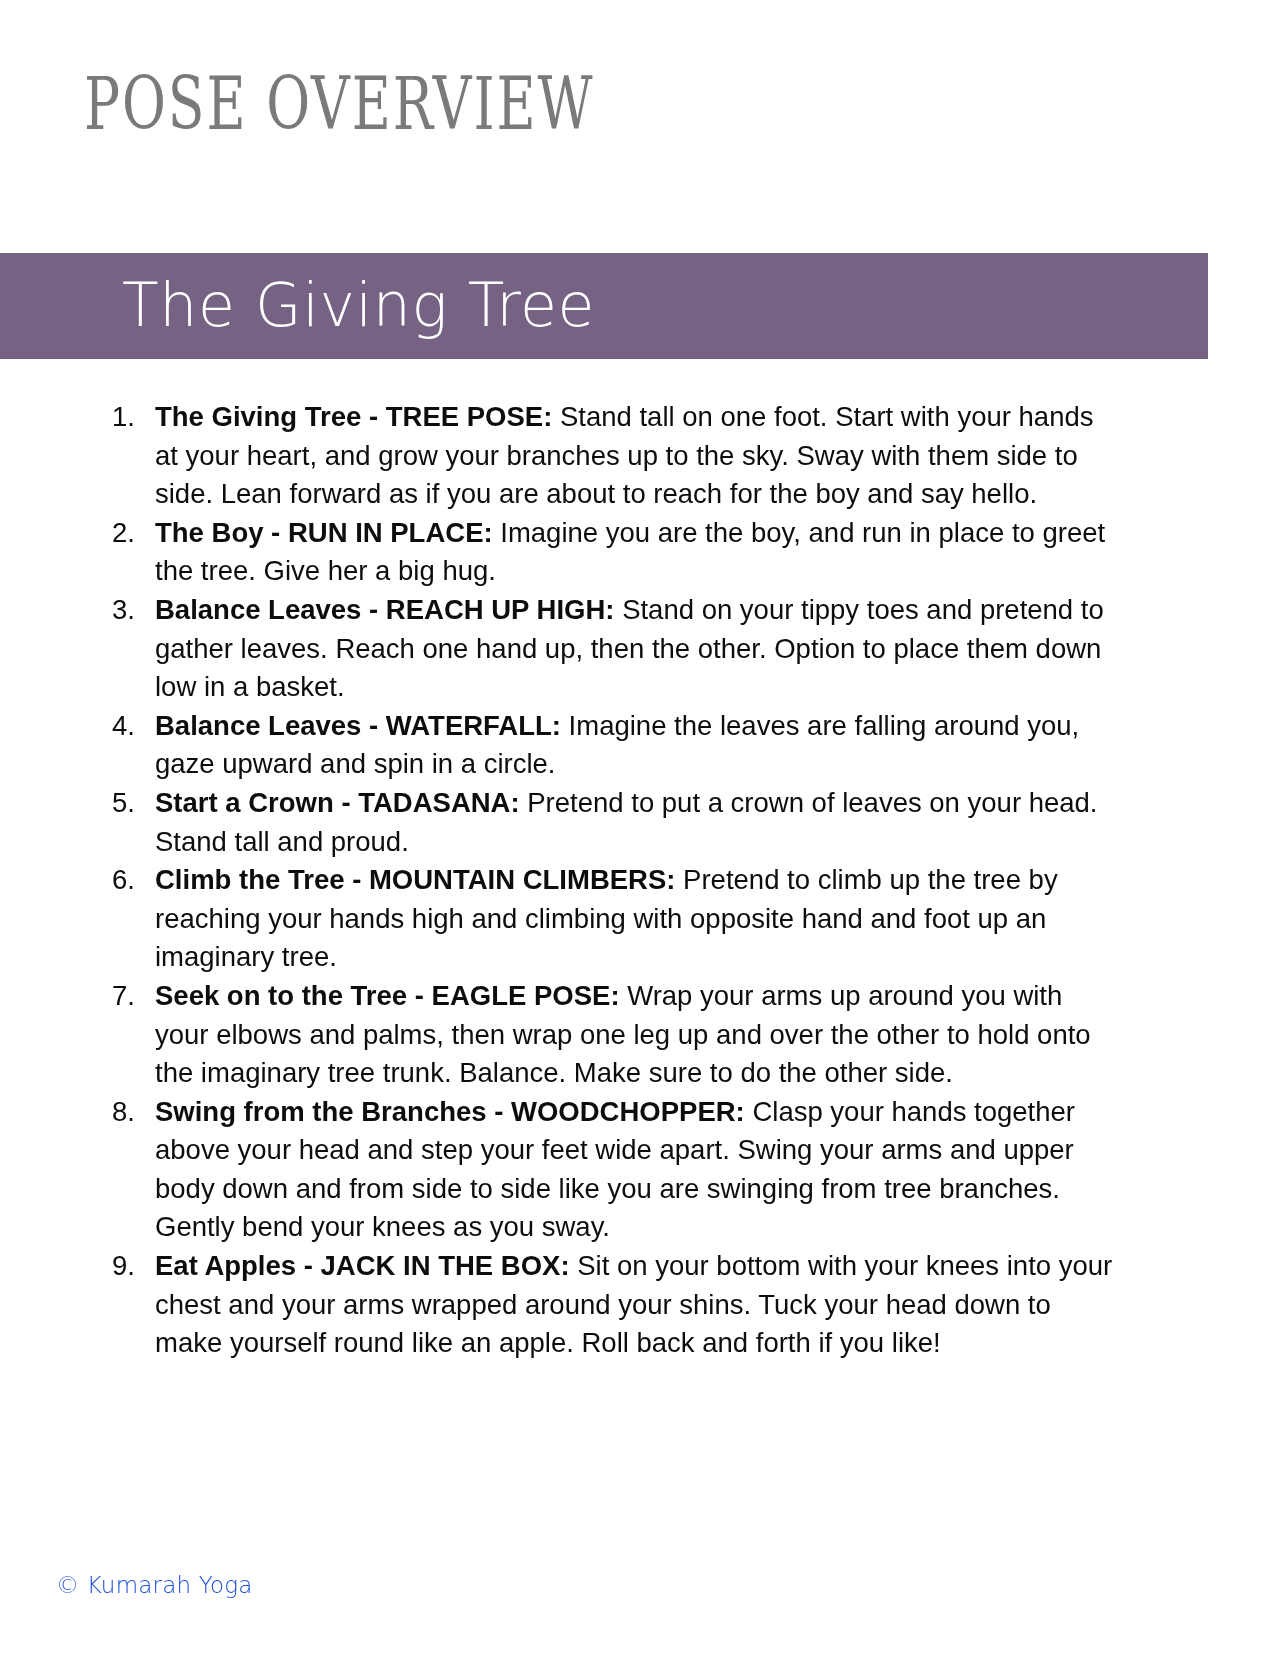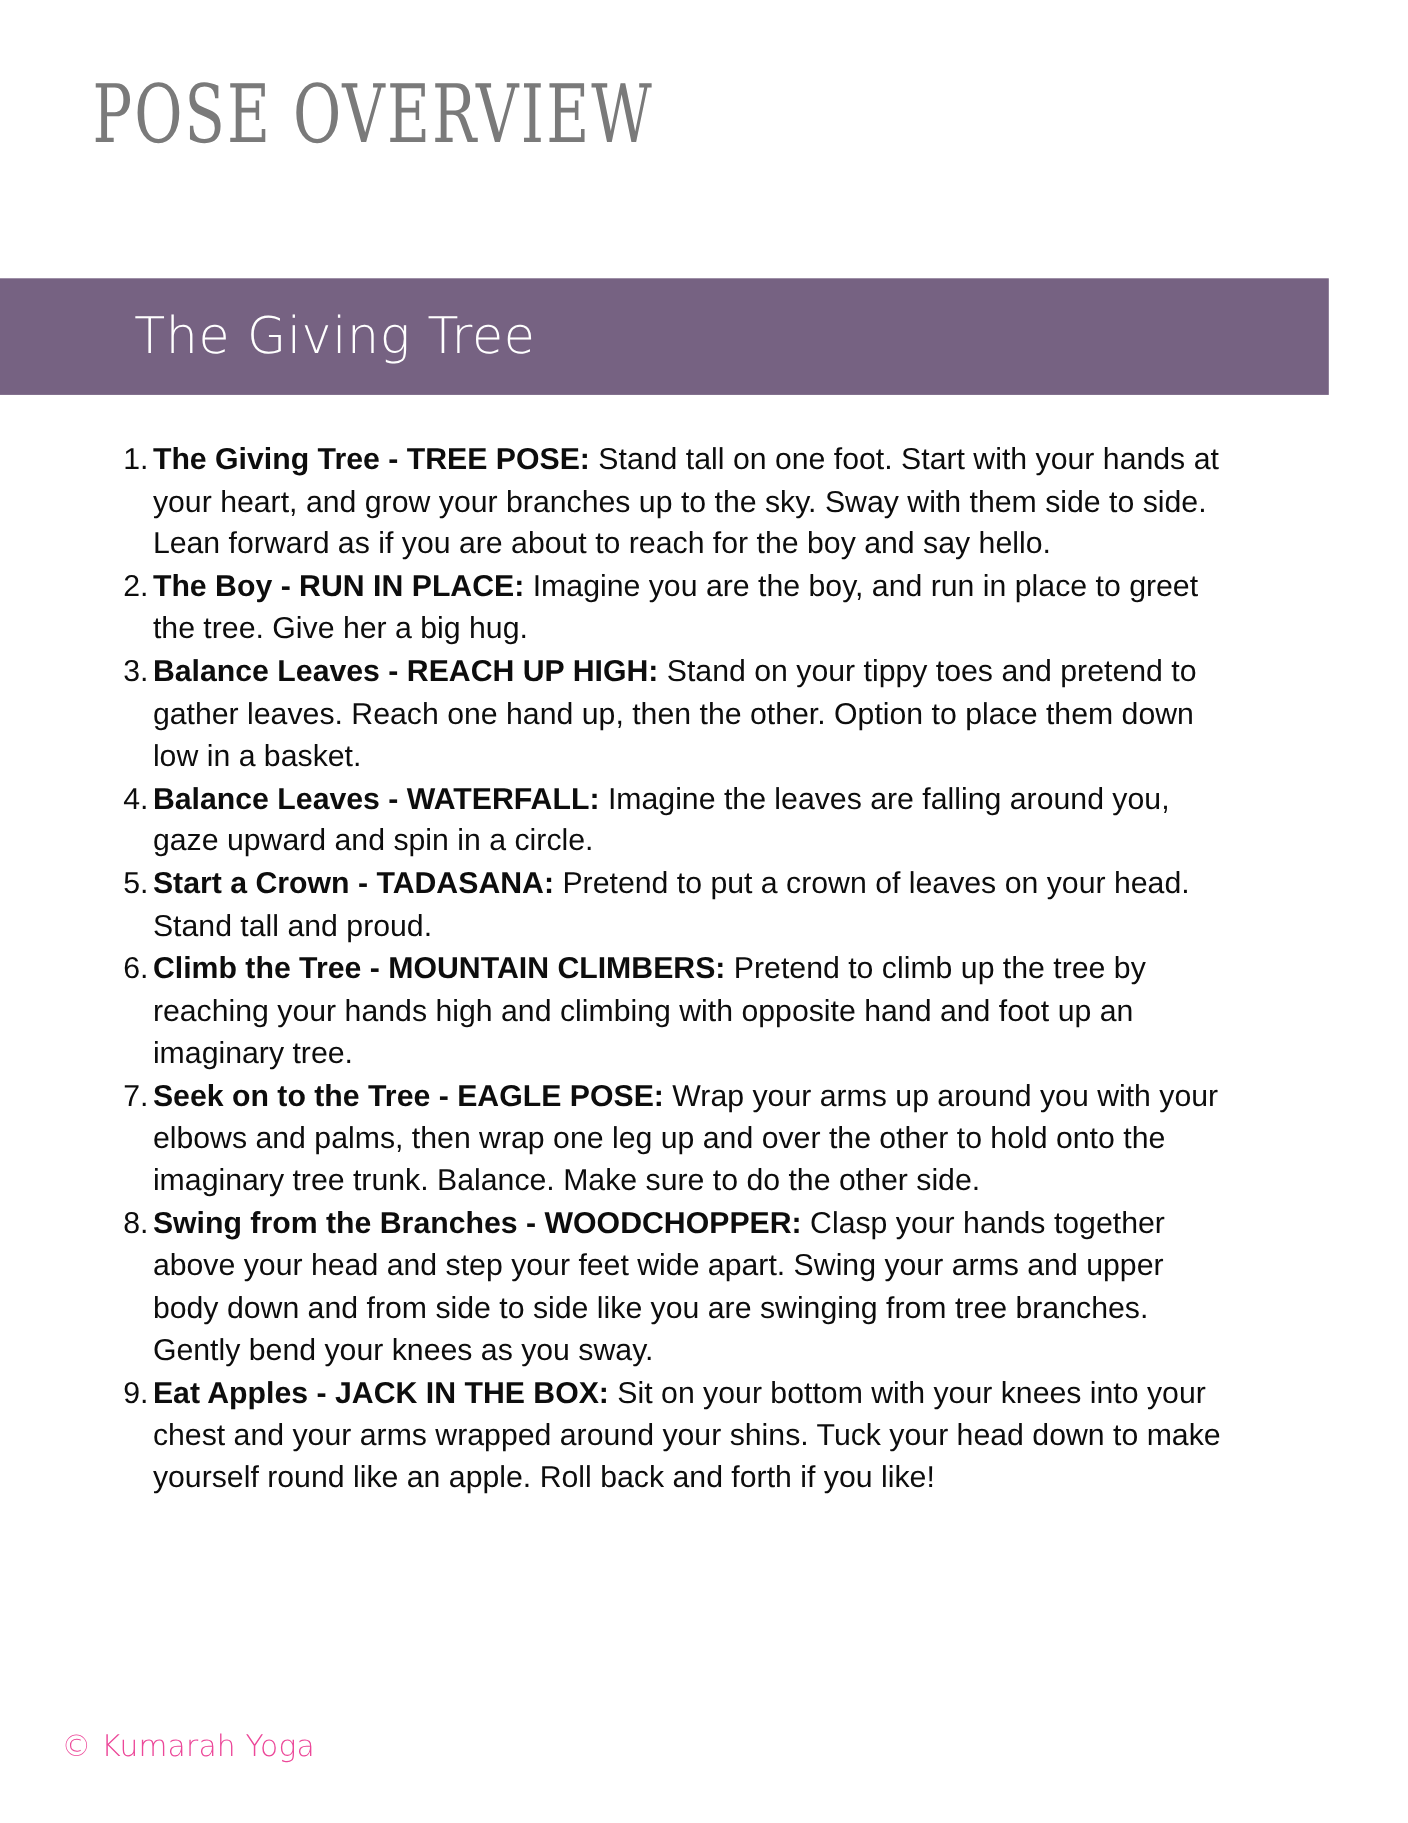--- a/index.html
+++ b/index.html
@@ -47,21 +47,21 @@
     height: 106px;
     background: #766282;
   }
   .banner-title {
     position: absolute;
     left: 122px;
     top: 50%;
     transform: translateY(-52%);
     color: #ffffff;
     font-family: "DejaVu Sans", sans-serif;
-    font-size: 46px;
+    font-size: 60px;
     font-weight: 300;
     letter-spacing: 0.6px;
     white-space: nowrap;
   }
 
   
   .pose-list {
     position: absolute;
     left: 96px;
     top: 398px;
@@ -83,37 +83,38 @@
     flex: 0 0 39px;
     width: 39px;
     text-align: right;
     padding-right: 4px;
     font-weight: 400;
     color: #0d0d0d;
   }
   .pose-text {
     flex: 1 1 auto;
     min-width: 0;
+    margin-left: 16px;
   }
   .pose-title {
     font-weight: 700;
   }
   .pose-desc {
     font-weight: 400;
   }
 
   
   .footer {
     position: absolute;
     left: 56px;
     top: 1572px;
     font-family: "DejaVu Sans", sans-serif;
-    font-size: 27px;
+    font-size: 23px;
     font-weight: 300;
-    color: #ec4899;
+    color: #1d4ed8;
     letter-spacing: 0.2px;
     white-space: nowrap;
   }
 </style>
 </head>
 <body>
 
 <div class="page">
 
   <div class="doc-title">POSE OVERVIEW</div>

